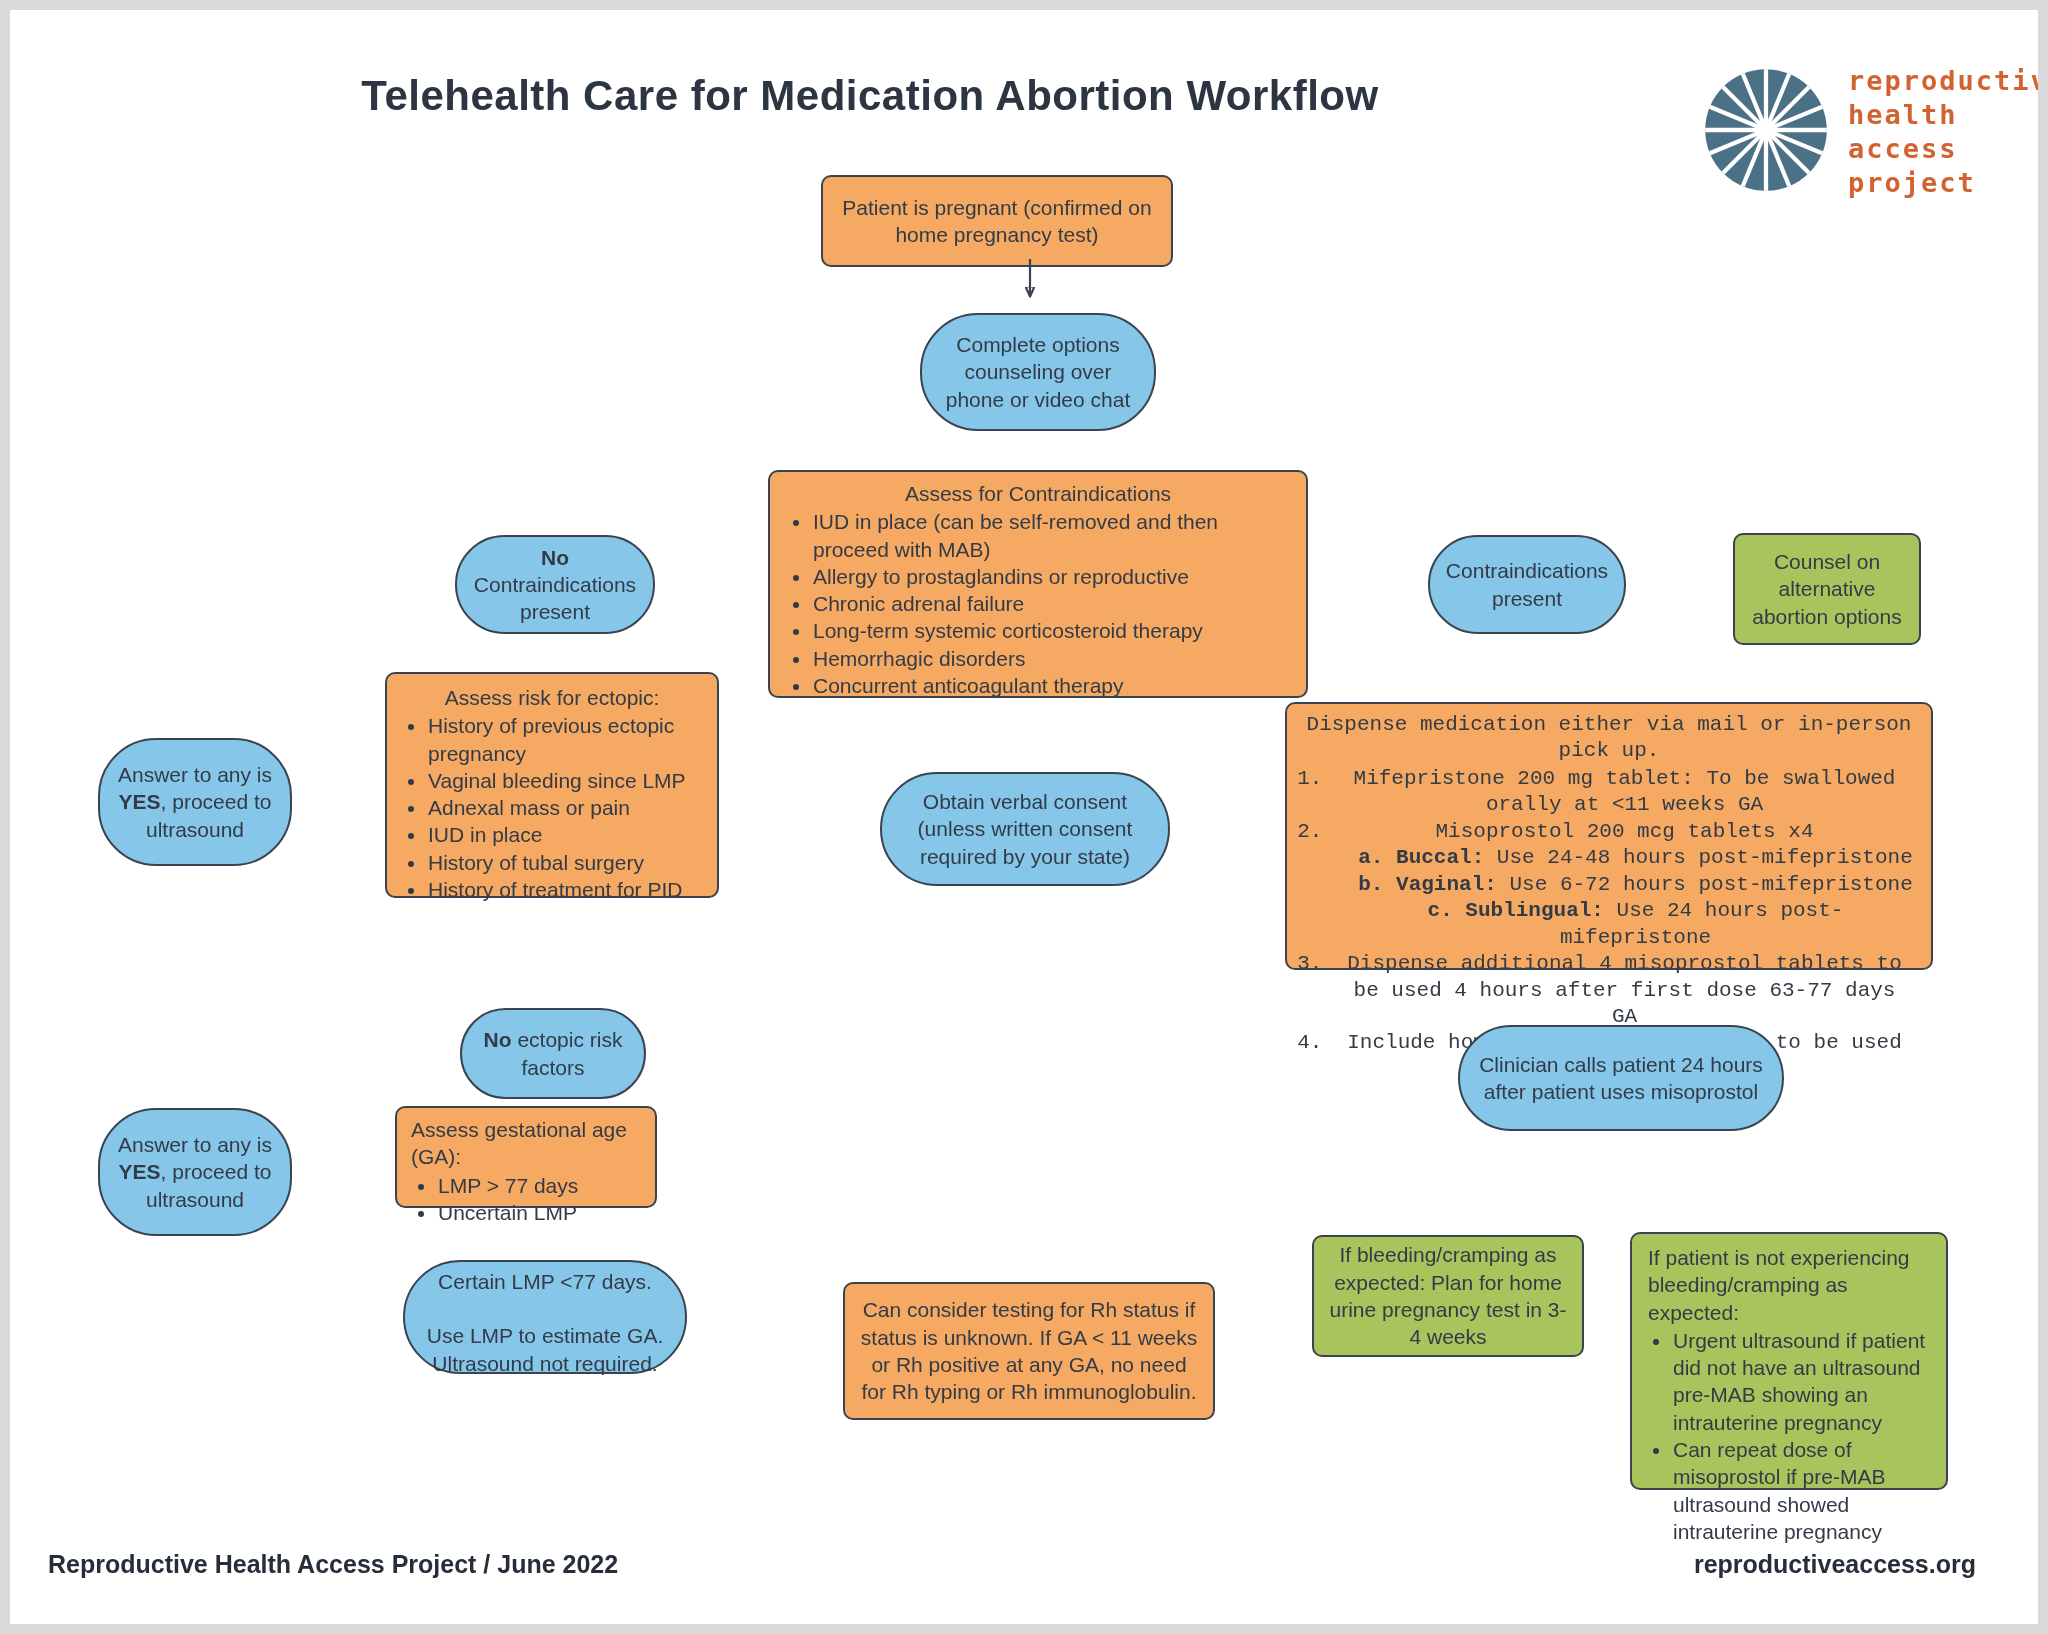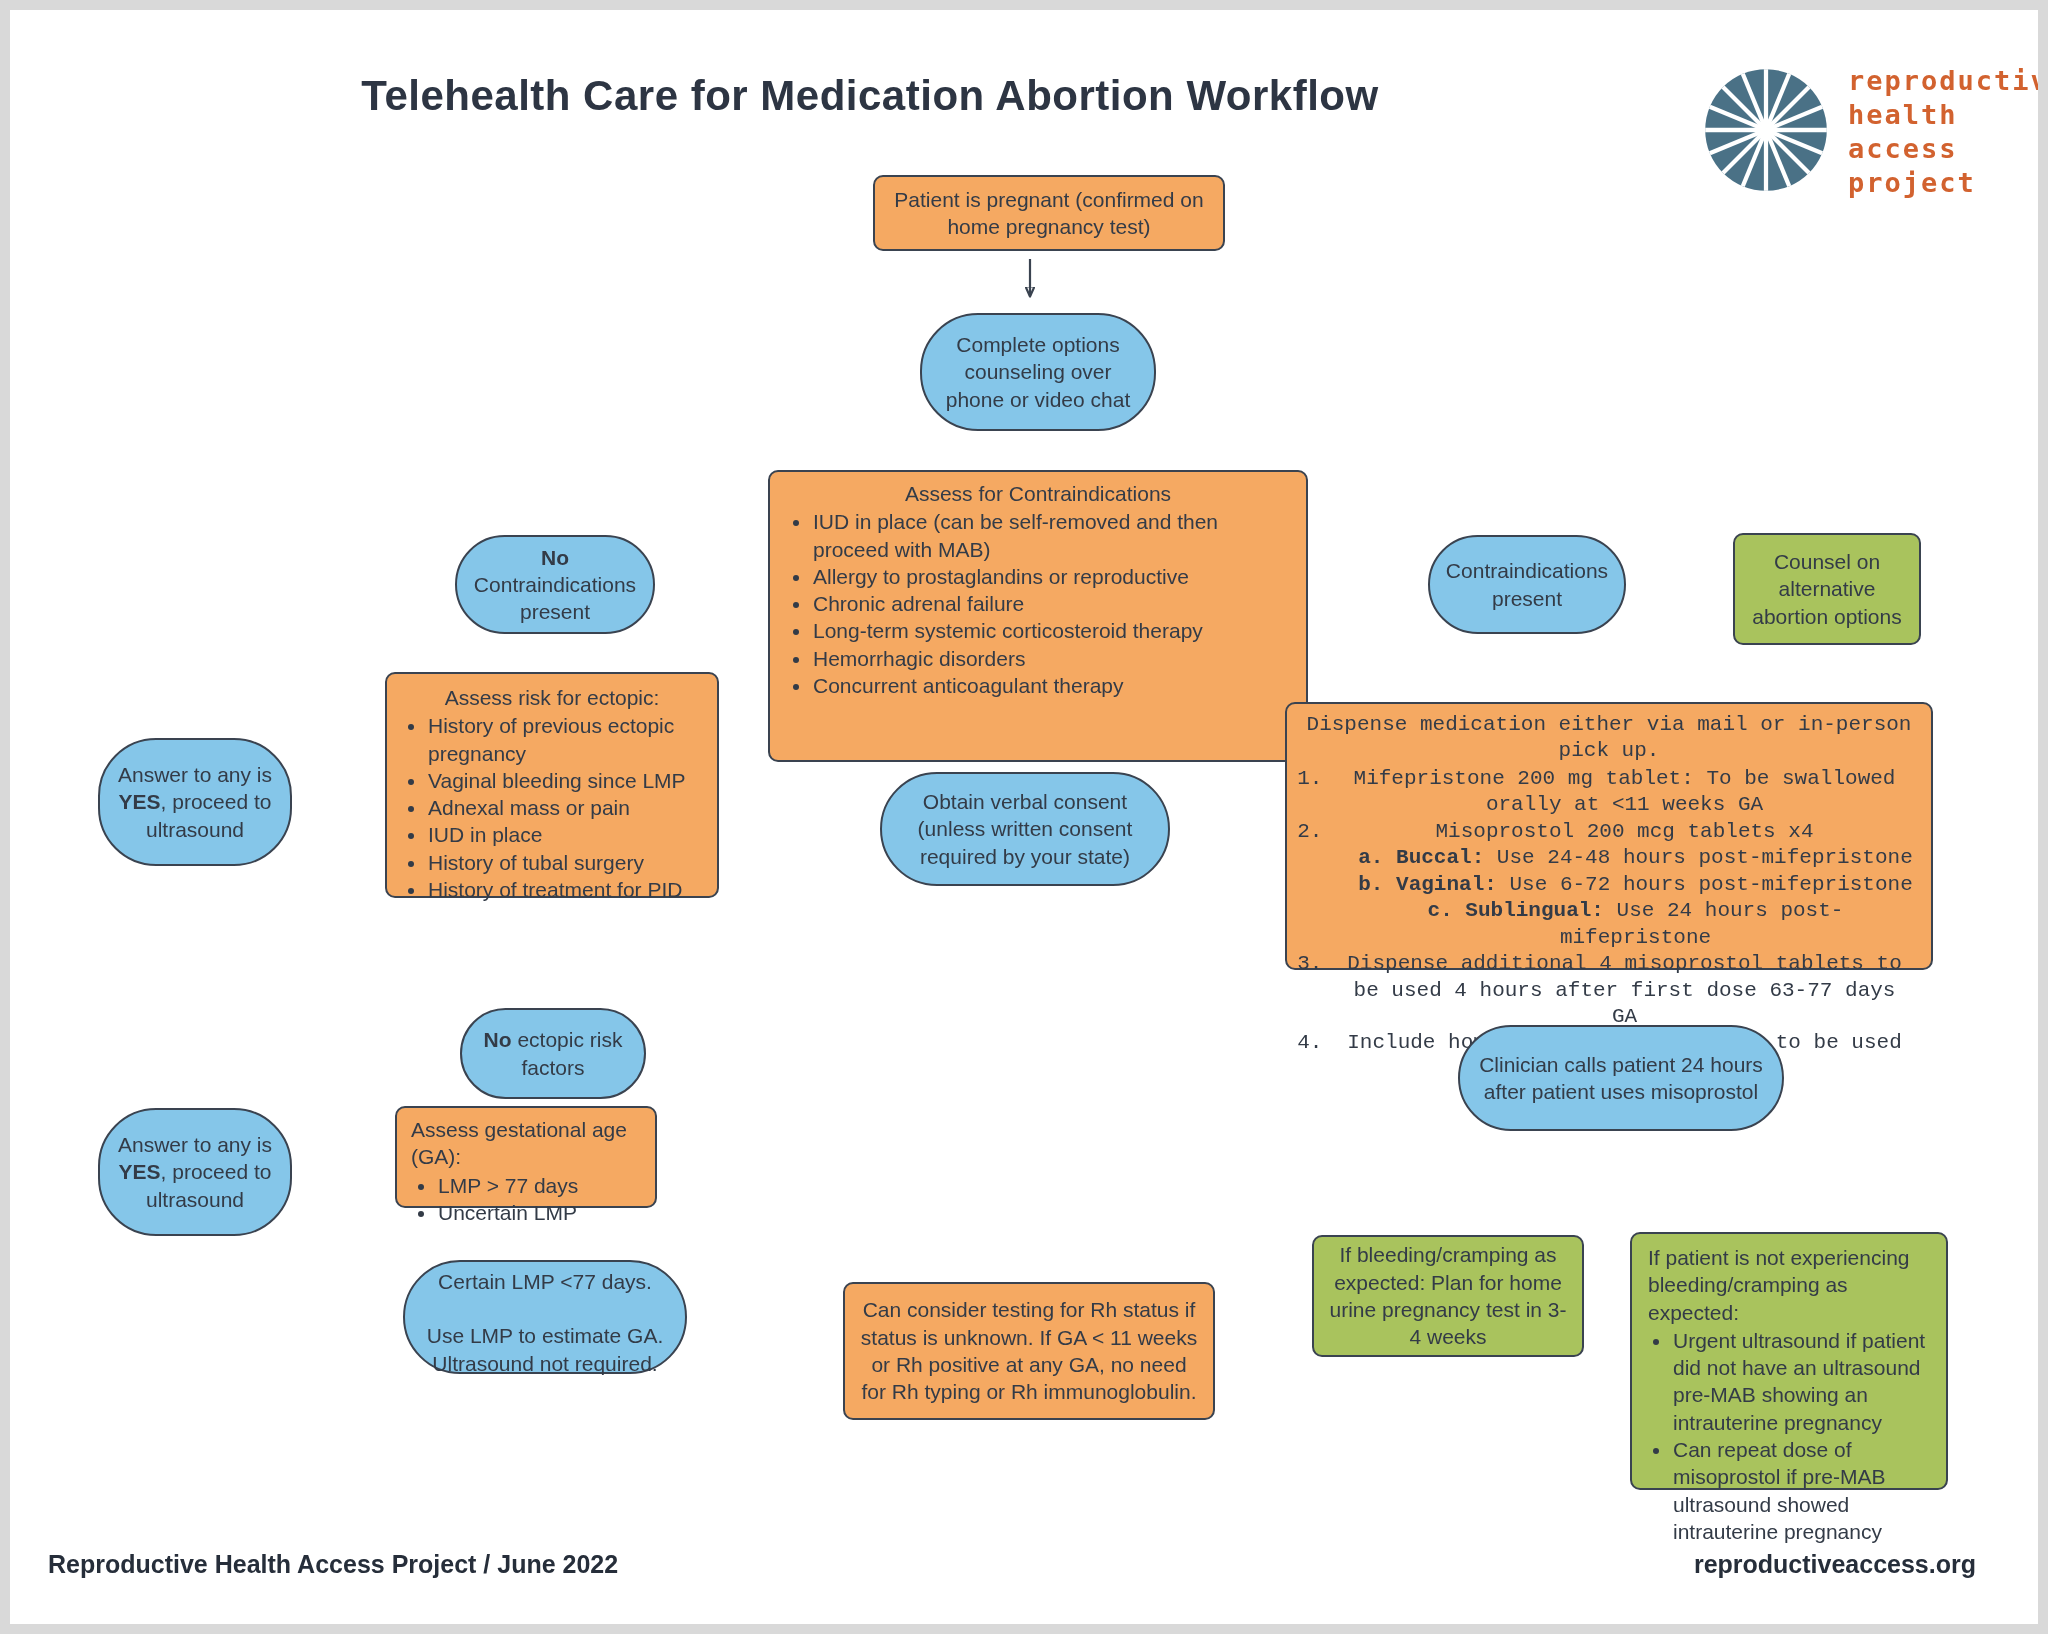--- a/index.html
+++ b/index.html
@@ -85,29 +85,29 @@
       </g>
     </svg>
     <div class="logo-text">
       <div>reproductive</div>
       <div>health</div>
       <div>access</div>
       <div>project</div>
     </div>
   </div>
 
-  <div class="node orange" style="left:863px;top:165px;width:352px;height:76px;">
+  <div class="node orange" style="left:811px;top:165px;width:352px;height:92px;">
     <span>Patient is pregnant (confirmed on home pregnancy test)</span>
   </div>
 
   <div class="node blue" style="left:910px;top:303px;width:236px;height:118px;">
     <span>Complete options counseling over phone or video chat</span>
   </div>
 
-  <div class="node orange listbox" style="left:758px;top:460px;width:540px;height:292px;">
+  <div class="node orange listbox" style="left:758px;top:460px;width:540px;height:228px;">
     <div class="box-title center">Assess for Contraindications</div>
     <ul>
       <li>IUD in place (can be self-removed and then proceed with MAB)</li>
       <li>Allergy to prostaglandins or reproductive</li>
       <li>Chronic adrenal failure</li>
       <li>Long-term systemic corticosteroid therapy</li>
       <li>Hemorrhagic disorders</li>
       <li>Concurrent anticoagulant therapy</li>
     </ul>
   </div>

